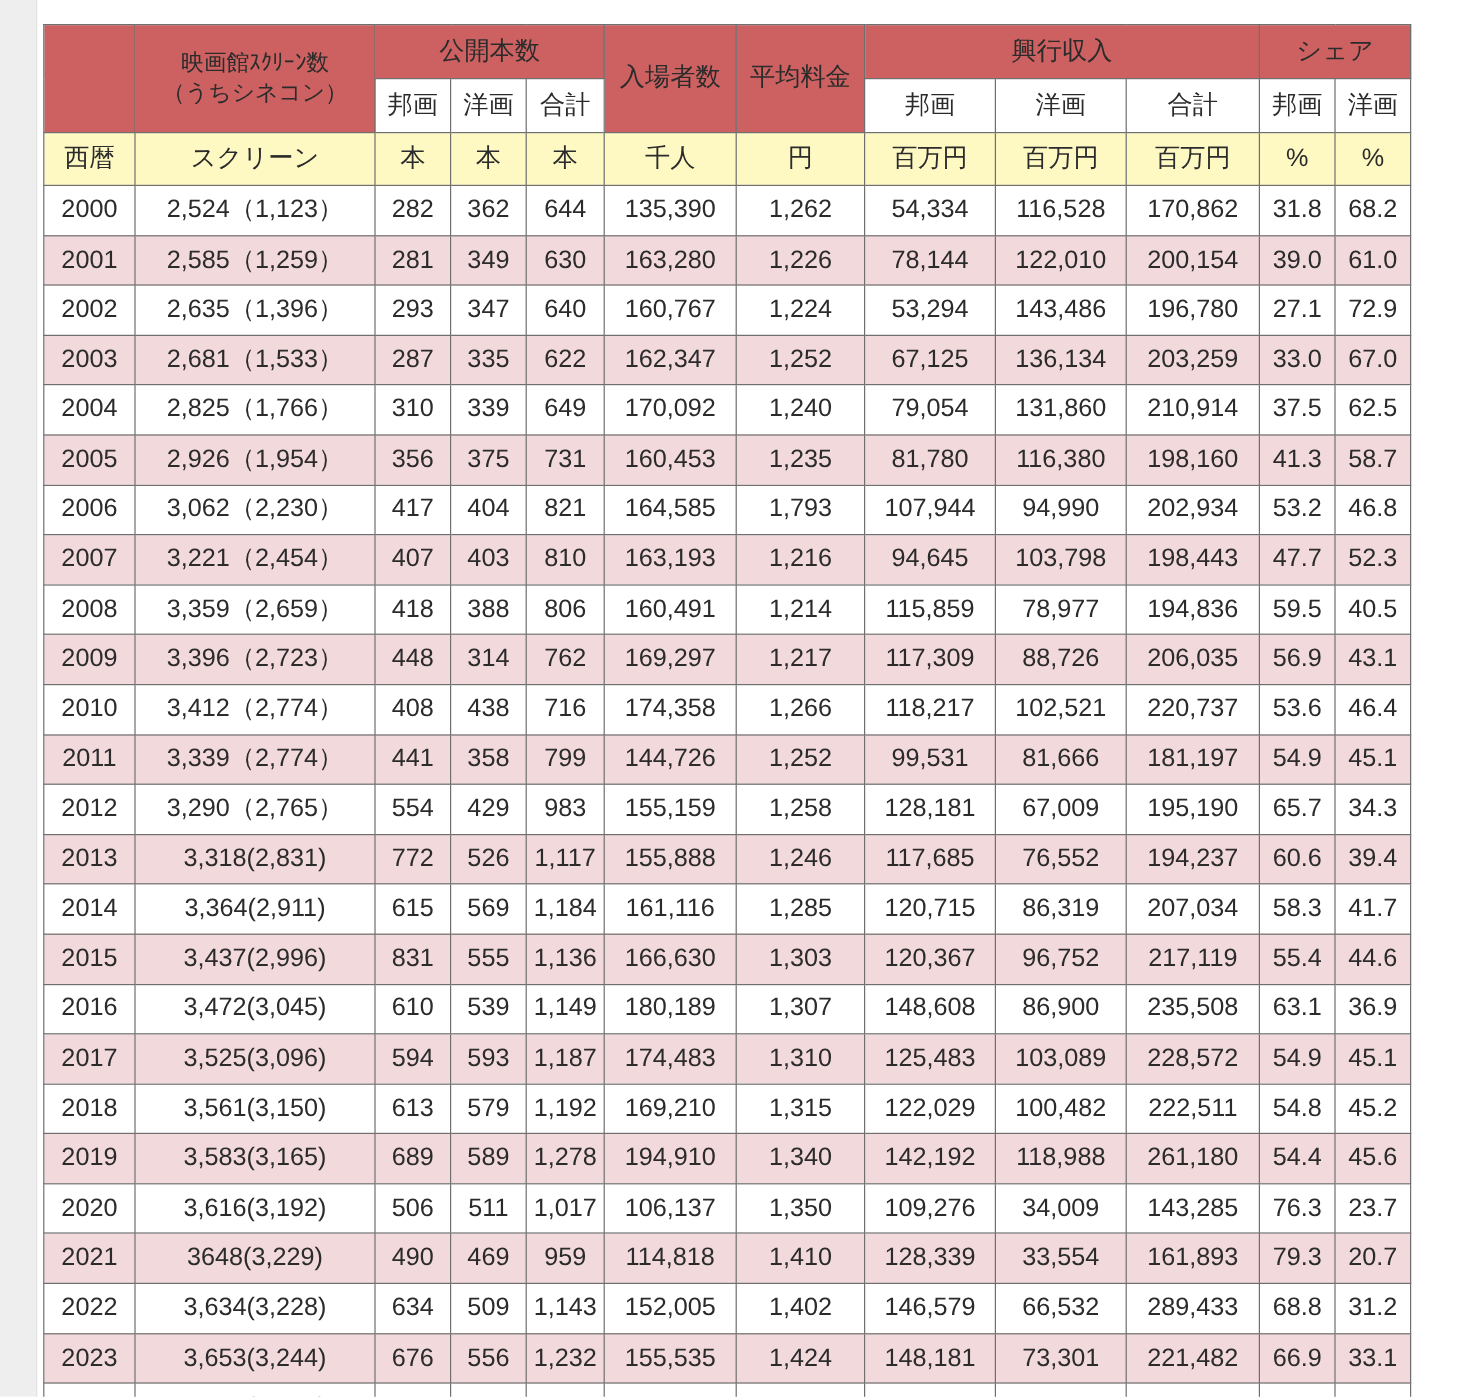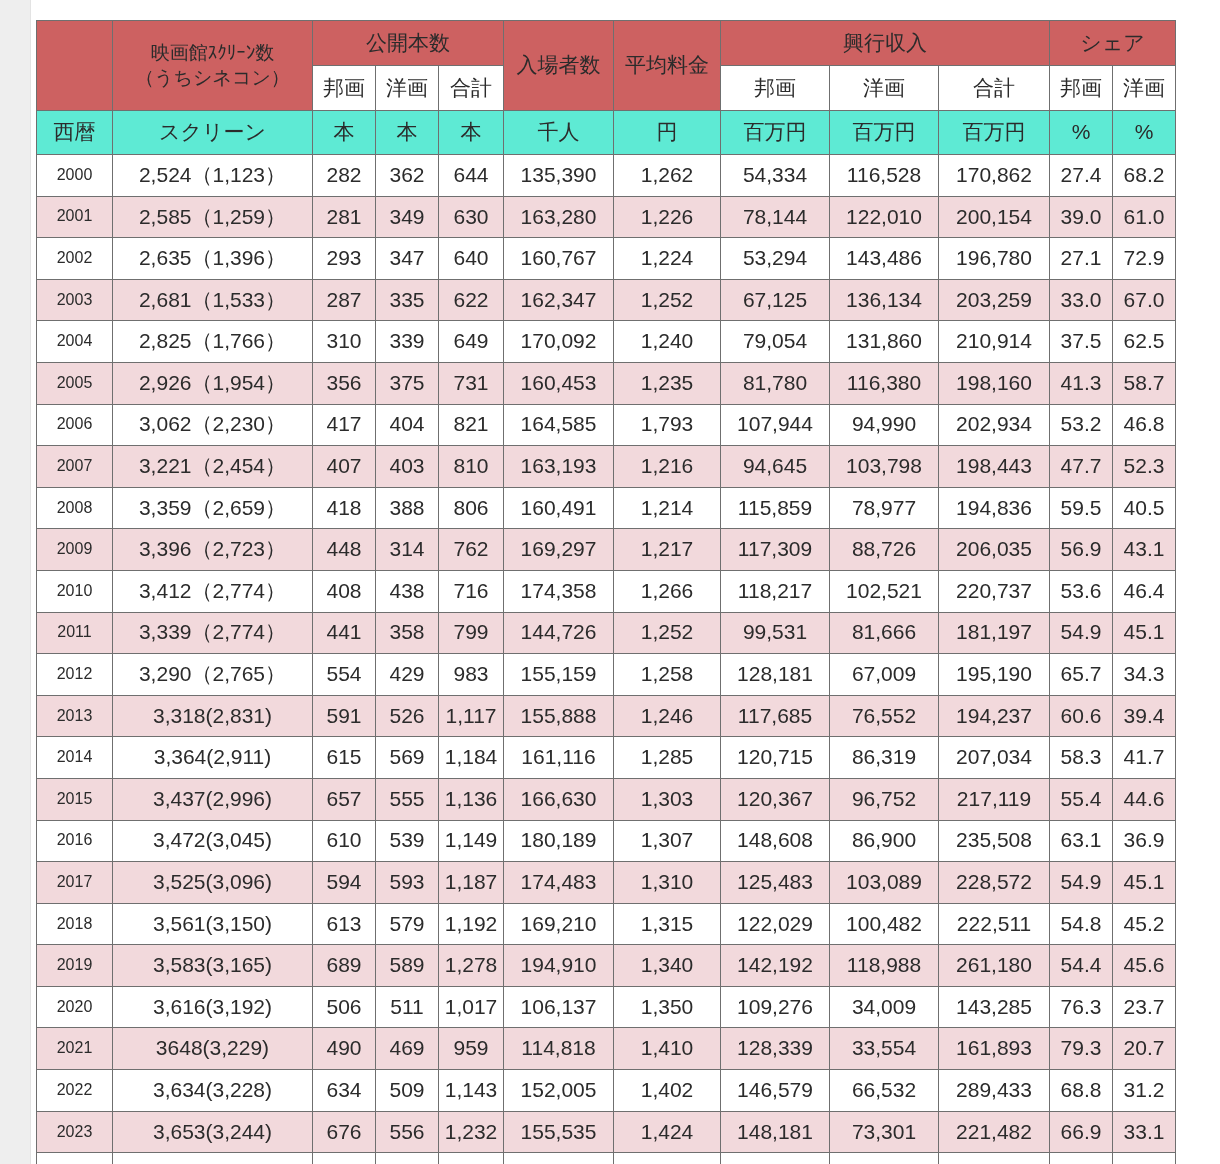--- a/index.html
+++ b/index.html
@@ -62,36 +62,36 @@
     background: #cd6161;
   }
   
   th.sub {
     background: #ffffff;
     font-size: 21px;
     height: 44px;
   }
   
   td.unit {
-    background: #5eead4;
+    background: #fef9c3;
     font-size: 21px;
     height: 43px;
   }
   
   tbody tr td {
     font-size: 21px;
     height: 40.6px;
   }
   tbody tr.odd td {
     background: #f2d9dc;
   }
   tbody tr.even td {
     background: #ffffff;
   }
-  td.year { font-size: 16px; margin-left: 40px; }
+  td.year { font-size: 21px; margin-left: 40px; }
 </style>
 </head>
 <body>
 
 <div id="left-gutter"></div>
 
 <div id="sheet">
   <table class="stat">
     <colgroup>
       <col style="width:76px">
@@ -150,21 +150,21 @@
           <td class="year">2000</td>
           <td>2,524（1,123）</td>
           <td>282</td>
           <td>362</td>
           <td>644</td>
           <td>135,390</td>
           <td>1,262</td>
           <td>54,334</td>
           <td>116,528</td>
           <td>170,862</td>
-          <td>27.4</td>
+          <td>31.8</td>
           <td>68.2</td>
         </tr>
         <tr class="odd">
           <td class="year">2001</td>
           <td>2,585（1,259）</td>
           <td>281</td>
           <td>349</td>
           <td>630</td>
           <td>163,280</td>
           <td>1,226</td>
@@ -324,21 +324,21 @@
           <td>1,258</td>
           <td>128,181</td>
           <td>67,009</td>
           <td>195,190</td>
           <td>65.7</td>
           <td>34.3</td>
         </tr>
         <tr class="odd">
           <td class="year">2013</td>
           <td>3,318(2,831)</td>
-          <td>591</td>
+          <td>772</td>
           <td>526</td>
           <td>1,117</td>
           <td>155,888</td>
           <td>1,246</td>
           <td>117,685</td>
           <td>76,552</td>
           <td>194,237</td>
           <td>60.6</td>
           <td>39.4</td>
         </tr>
@@ -352,21 +352,21 @@
           <td>1,285</td>
           <td>120,715</td>
           <td>86,319</td>
           <td>207,034</td>
           <td>58.3</td>
           <td>41.7</td>
         </tr>
         <tr class="odd">
           <td class="year">2015</td>
           <td>3,437(2,996)</td>
-          <td>657</td>
+          <td>831</td>
           <td>555</td>
           <td>1,136</td>
           <td>166,630</td>
           <td>1,303</td>
           <td>120,367</td>
           <td>96,752</td>
           <td>217,119</td>
           <td>55.4</td>
           <td>44.6</td>
         </tr>

